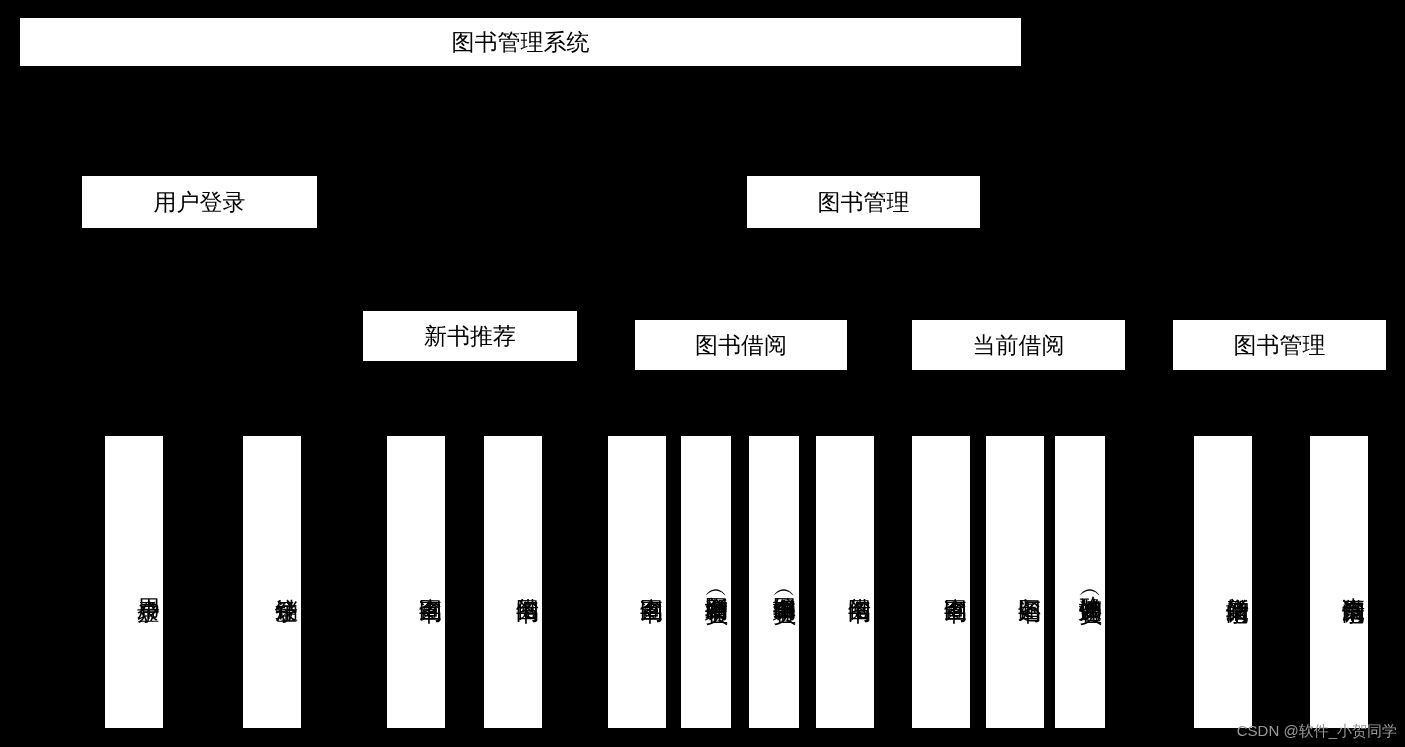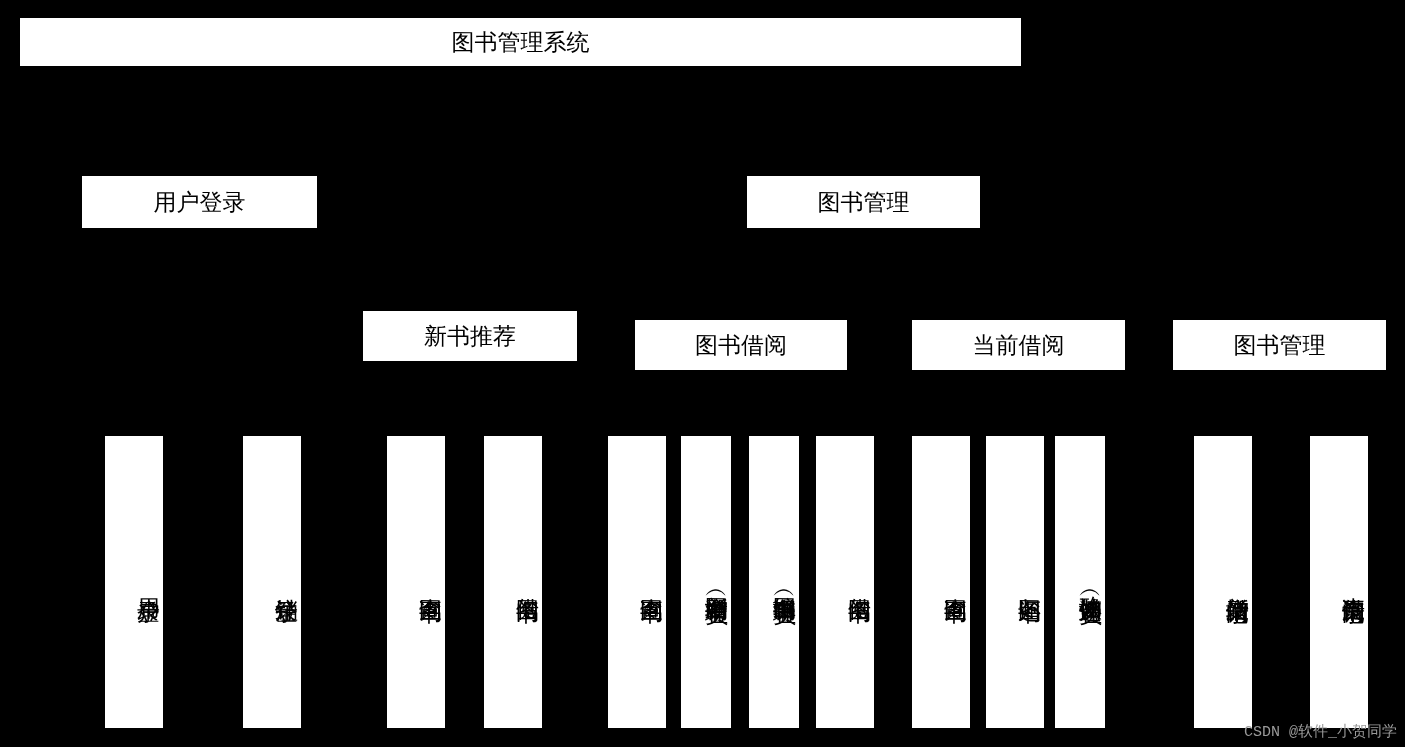--- a/index.html
+++ b/index.html
@@ -53,21 +53,20 @@
     height: 747px;
     pointer-events: none;
   }
   .watermark {
     position: absolute;
     right: 8px;
     bottom: 6px;
     font-size: 15px;
     color: #9a9a9a;
     white-space: nowrap;
-    font-family: Liberation Mono, monospace;
   }
 </style>
 </head>
 <body>
 
 <div id="canvas">
   <svg class="connectors" viewBox="0 0 1405 747">
     <defs>
       <marker id="arrow" markerWidth="10" markerHeight="10" refX="5" refY="5" orient="auto" markerUnits="userSpaceOnUse">
         <path d="M1,1 L9,5 L1,9 L3,5 Z" fill="#000000"></path>

